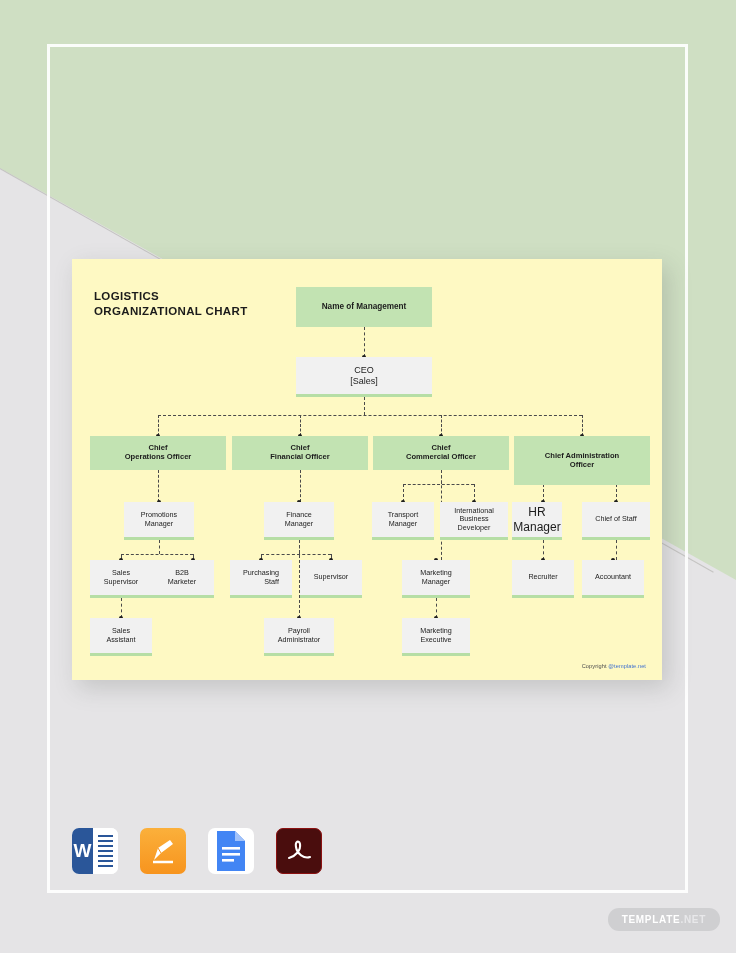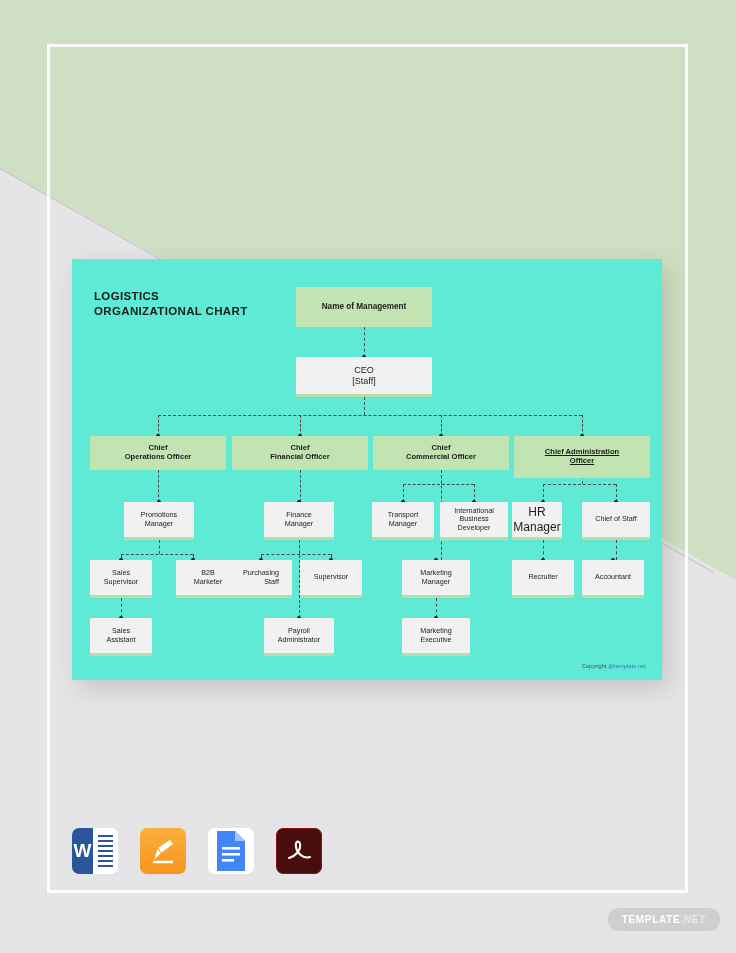--- a/index.html
+++ b/index.html
@@ -27,21 +27,21 @@
   }
   .frame{
     position:absolute;left:47px;top:44px;width:641px;height:849px;
     border:3px solid rgba(255,255,255,.92);
     box-sizing:border-box;
   }
 
   
   .card{
     position:absolute;left:72px;top:259px;width:590px;height:421px;
-    background:#5eead4;
+    background:#fef9c3;
     box-shadow:6px 8px 22px rgba(80,85,80,.22);
   }
 
   .chart-title{
     position:absolute;left:22px;top:30px;
     font-size:11.5px;font-weight:700;letter-spacing:.35px;
     line-height:15px;color:#1b1b1b;
     white-space:pre-line;
   }
 
@@ -168,44 +168,44 @@
         <div class="vline" style="left: 544px; top: 281px; height: 20px;"></div>
         <div class="dot" style="left: 539px; top: 299px;"></div>
         <div class="vline" style="left: 49px; top: 339px; height: 20px;"></div>
         <div class="dot" style="left: 47px; top: 357px;"></div>
         <div class="vline" style="left: 227px; top: 281px; height: 78px;"></div>
         <div class="dot" style="left: 225px; top: 357px;"></div>
         <div class="vline" style="left: 364px; top: 339px; height: 20px;"></div>
         <div class="dot" style="left: 362px; top: 357px;"></div>
         <div class="node green" style="left: 224px; top: 28px; width: 136px; height: 40px; font-size: 8.2px;"><span>Name of Management</span></div>
         <div class="node grey" style="left: 224px; top: 98px; width: 136px; height: 40px; font-size: 9px;"><span>CEO
-[Staff]</span></div>
+[Sales]</span></div>
         <div class="node green" style="left: 18px; top: 177px; width: 136px; height: 34px; font-size: 7.6px;"><span>Chief
 Operations Officer</span></div>
         <div class="node green" style="left: 160px; top: 177px; width: 136px; height: 34px; font-size: 7.6px;"><span>Chief
 Financial Officer</span></div>
         <div class="node green" style="left: 301px; top: 177px; width: 136px; height: 34px; font-size: 7.6px;"><span>Chief
 Commercial Officer</span></div>
-        <div class="node green" style="left: 442px; top: 177px; width: 136px; height: 42px; font-size: 7.6px; text-decoration: underline;"><span>Chief Administration
+        <div class="node green" style="left: 442px; top: 177px; width: 136px; height: 49px; font-size: 7.6px;"><span>Chief Administration
 Officer</span></div>
         <div class="node grey" style="left: 52px; top: 243px; width: 70px; height: 38px; font-size: 7.2px;"><span>Promotions
 Manager</span></div>
         <div class="node grey" style="left: 192px; top: 243px; width: 70px; height: 38px; font-size: 7.2px;"><span>Finance
 Manager</span></div>
         <div class="node grey" style="left: 300px; top: 243px; width: 62px; height: 38px; font-size: 7.2px;"><span>Transport
 Manager</span></div>
         <div class="node grey" style="left: 368px; top: 243px; width: 68px; height: 38px; font-size: 7.2px;"><span>International
 Business
 Developer</span></div>
         <div class="node grey" style="left: 440px; top: 243px; width: 50px; height: 38px; font-size: 12px;"><span>HR
 Manager</span></div>
         <div class="node grey" style="left: 510px; top: 243px; width: 68px; height: 38px; font-size: 7.2px;"><span>Chief of Staff</span></div>
         <div class="node grey" style="left: 18px; top: 301px; width: 62px; height: 38px; font-size: 7.2px;"><span>Sales
 Supervisor</span></div>
-        <div class="node grey" style="left: 104px; top: 301px; width: 64px; height: 38px; font-size: 7.2px;"><span>B2B
+        <div class="node grey" style="left: 78px; top: 301px; width: 64px; height: 38px; font-size: 7.2px;"><span>B2B
 Marketer</span></div>
         <div class="node grey" style="left: 158px; top: 301px; width: 62px; height: 38px; font-size: 7.2px; text-align: right;"><span>Purchasing
 Staff</span></div>
         <div class="node grey" style="left: 228px; top: 301px; width: 62px; height: 38px; font-size: 7.2px;"><span>Supervisor</span></div>
         <div class="node grey" style="left: 330px; top: 301px; width: 68px; height: 38px; font-size: 7.2px;"><span>Marketing
 Manager</span></div>
         <div class="node grey" style="left: 440px; top: 301px; width: 62px; height: 38px; font-size: 7.2px;"><span>Recruiter</span></div>
         <div class="node grey" style="left: 510px; top: 301px; width: 62px; height: 38px; font-size: 7.2px;"><span>Accountant</span></div>
         <div class="node grey" style="left: 18px; top: 359px; width: 62px; height: 38px; font-size: 7.2px;"><span>Sales
 Assistant</span></div>

